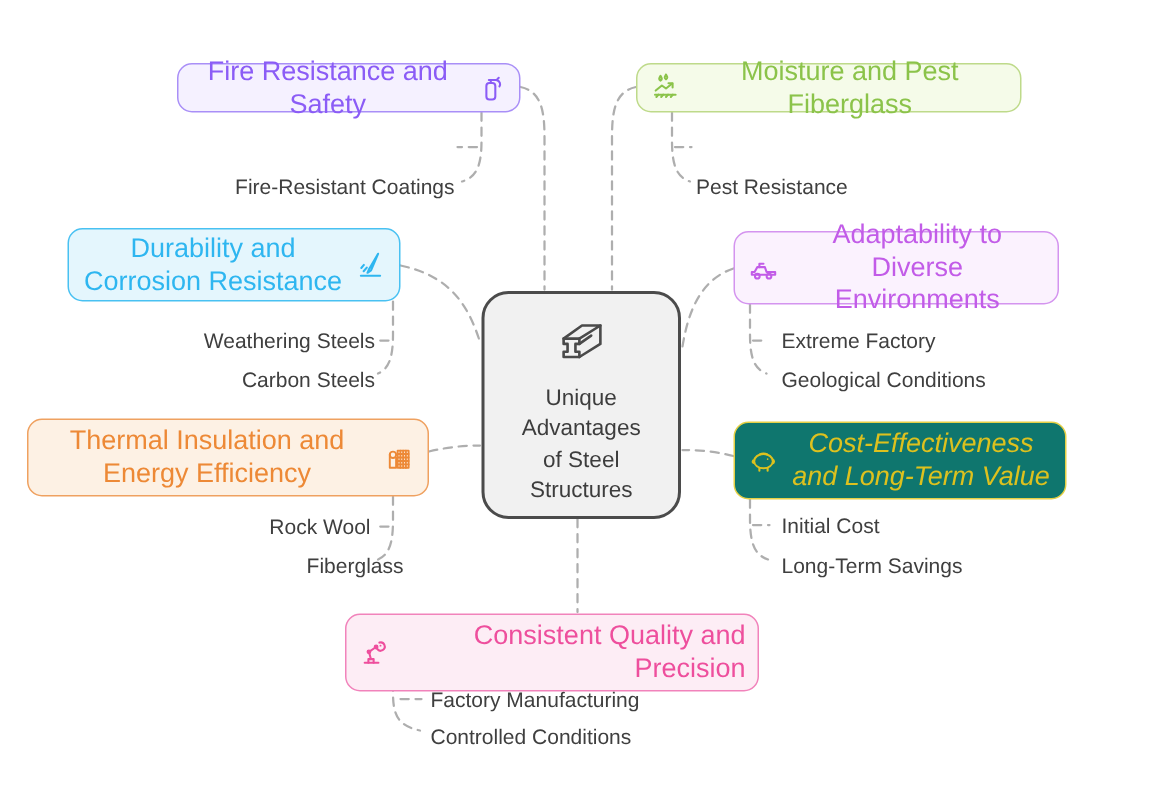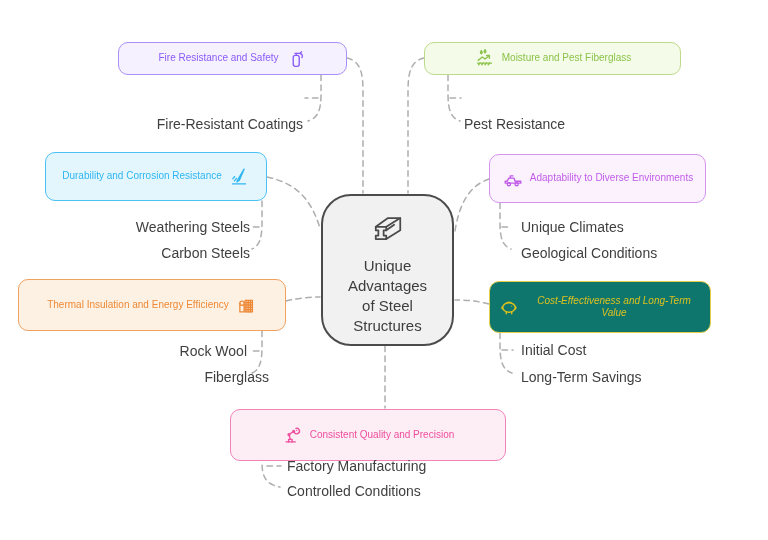--- a/index.html
+++ b/index.html
@@ -8,21 +8,21 @@
     font-family:"Liberation Sans", sans-serif;
     position:relative;overflow:hidden;
   }
   .canvas{position:absolute;inset:0;width:768px;height:540px;}
   svg.connectors{position:absolute;inset:0;pointer-events:none;}
 
   .branch{
     position:absolute;box-sizing:border-box;
     display:flex;align-items:center;justify-content:center;gap:6px;
     border:1.5px solid;border-radius:10px;
-    font-size:10px;line-height:1.22;text-align:center;
+    font-size:18px;line-height:1.22;text-align:center;
     padding:3px 8px;background:#fff;
   }
   .branch .blabel{display:block;}
   .branch .icon{display:flex;align-items:center;justify-content:center;flex:0 0 auto;}
   .branch.icon-right .icon{order:2;}
 
   .c-purple { color:#8b5cf6; border-color:#a98ff7; background:#f5f1ff; }
   .c-green  { color:#8bc34a; border-color:#bedา8a; background:#f5fbe9; }
   .c-green  { color:#8bc34a; border-color:#beda8a; background:#f5fbe9; }
   .c-cyan   { color:#2eb6f0; border-color:#49c1f2; background:#e4f6fd; }
@@ -35,21 +35,21 @@
   .b-moisture   {left:424px;top:42px;width:257px;height:33px;}
   .b-durability {left:45px; top:152px;width:222px;height:49px;}
   .b-adapt      {left:489px;top:154px;width:217px;height:49px;}
   .b-thermal    {left:18px; top:279px;width:268px;height:52px;}
   .b-cost       {left:489px;top:281px;width:222px;height:52px;}
   .b-quality    {left:230px;top:409px;width:276px;height:52px;text-align:right;}
 
   .center-node{
     position:absolute;left:321px;top:194px;width:133px;height:152px;
     box-sizing:border-box;background:#f1f1f1;border:2px solid #4b4b4b;
-    border-radius:30px;color:#3d3d3d;
+    border-radius:18px;color:#3d3d3d;
     display:flex;flex-direction:column;align-items:center;justify-content:center;gap:6px;
   }
   .center-node .clabel{width:92px;text-align:center;font-size:15px;line-height:1.35;}
 
   .sub{
     position:absolute;font-size:14px;line-height:20px;color:#3f3f3f;white-space:nowrap;
   }
   .sub.r{text-align:right;}
 </style>
 </head>
@@ -132,21 +132,21 @@
     <span class="icon">
       <svg width="22" height="22" viewBox="0 0 24 24" fill="none" stroke="currentColor" stroke-width="1.5" stroke-linecap="round" stroke-linejoin="round">
         <path d="M3.5 14.5 H5.5 L7.5 11 H13 L14.2 14.5 H20.5 V16.5 H3.5 Z"></path>
         <circle cx="7.5" cy="17.6" r="1.7"></circle>
           <circle cx="16" cy="17.6" r="1.7"></circle>
         <path d="M9 11 V8.6 H12"></path>
       </svg>
     </span>
     <span class="blabel">Adaptability to Diverse Environments</span>
   </div>
-  <div class="sub" style="left:521px;top:217px;">Unique Climates</div>
+  <div class="sub" style="left:521px;top:217px;">Extreme Factory</div>
   <div class="sub" style="left:521px;top:243px;">Geological Conditions</div>
 
   <div class="branch icon-right c-orange b-thermal">
     <span class="icon">
       <svg width="22" height="22" viewBox="0 0 24 24" fill="none" stroke="currentColor" stroke-width="1.4" stroke-linecap="round" stroke-linejoin="round">
         <circle cx="7.6" cy="10" r="2.3"></circle>
         <path d="M5.3 10 V19.5 H9.9 V12.2"></path>
         <rect x="11" y="7" width="8" height="12.5"></rect>
         <path d="M13 7 V19.5 M15 7 V19.5 M17 7 V19.5"></path>
         <path d="M11 9.5 H19 M11 12 H19 M11 14.5 H19 M11 17 H19"></path>

